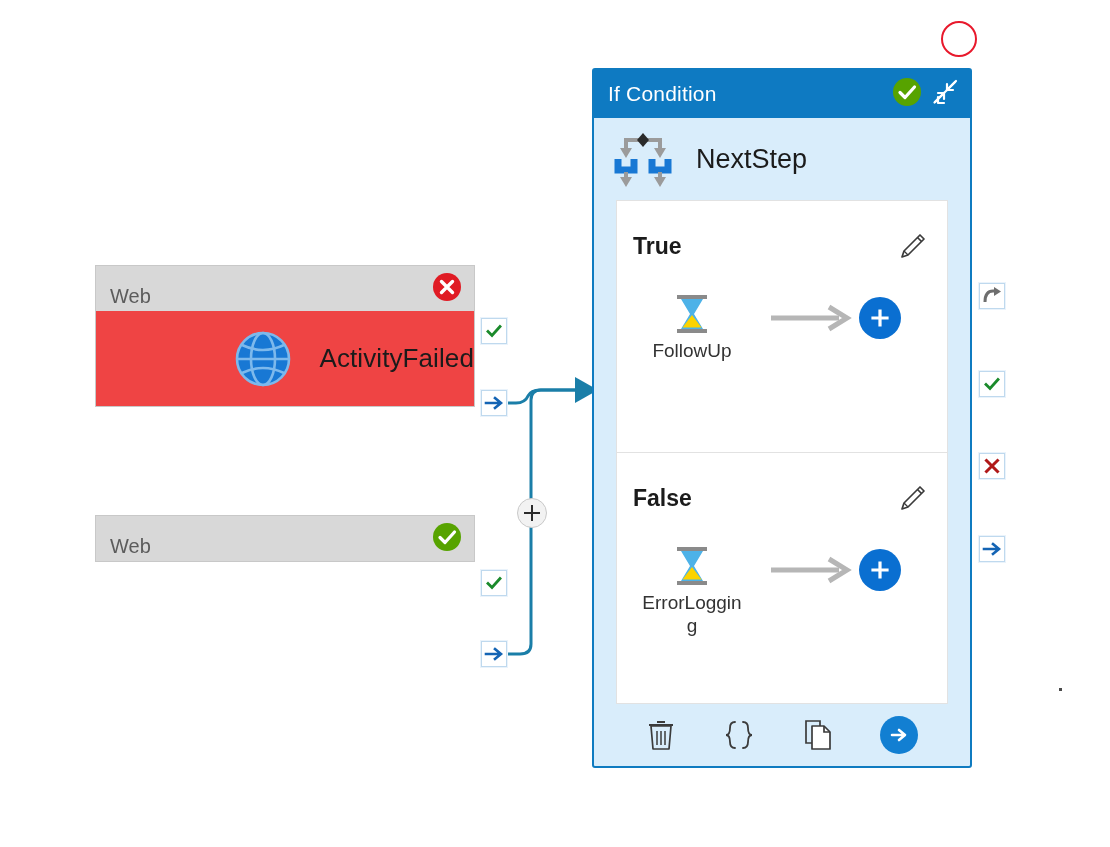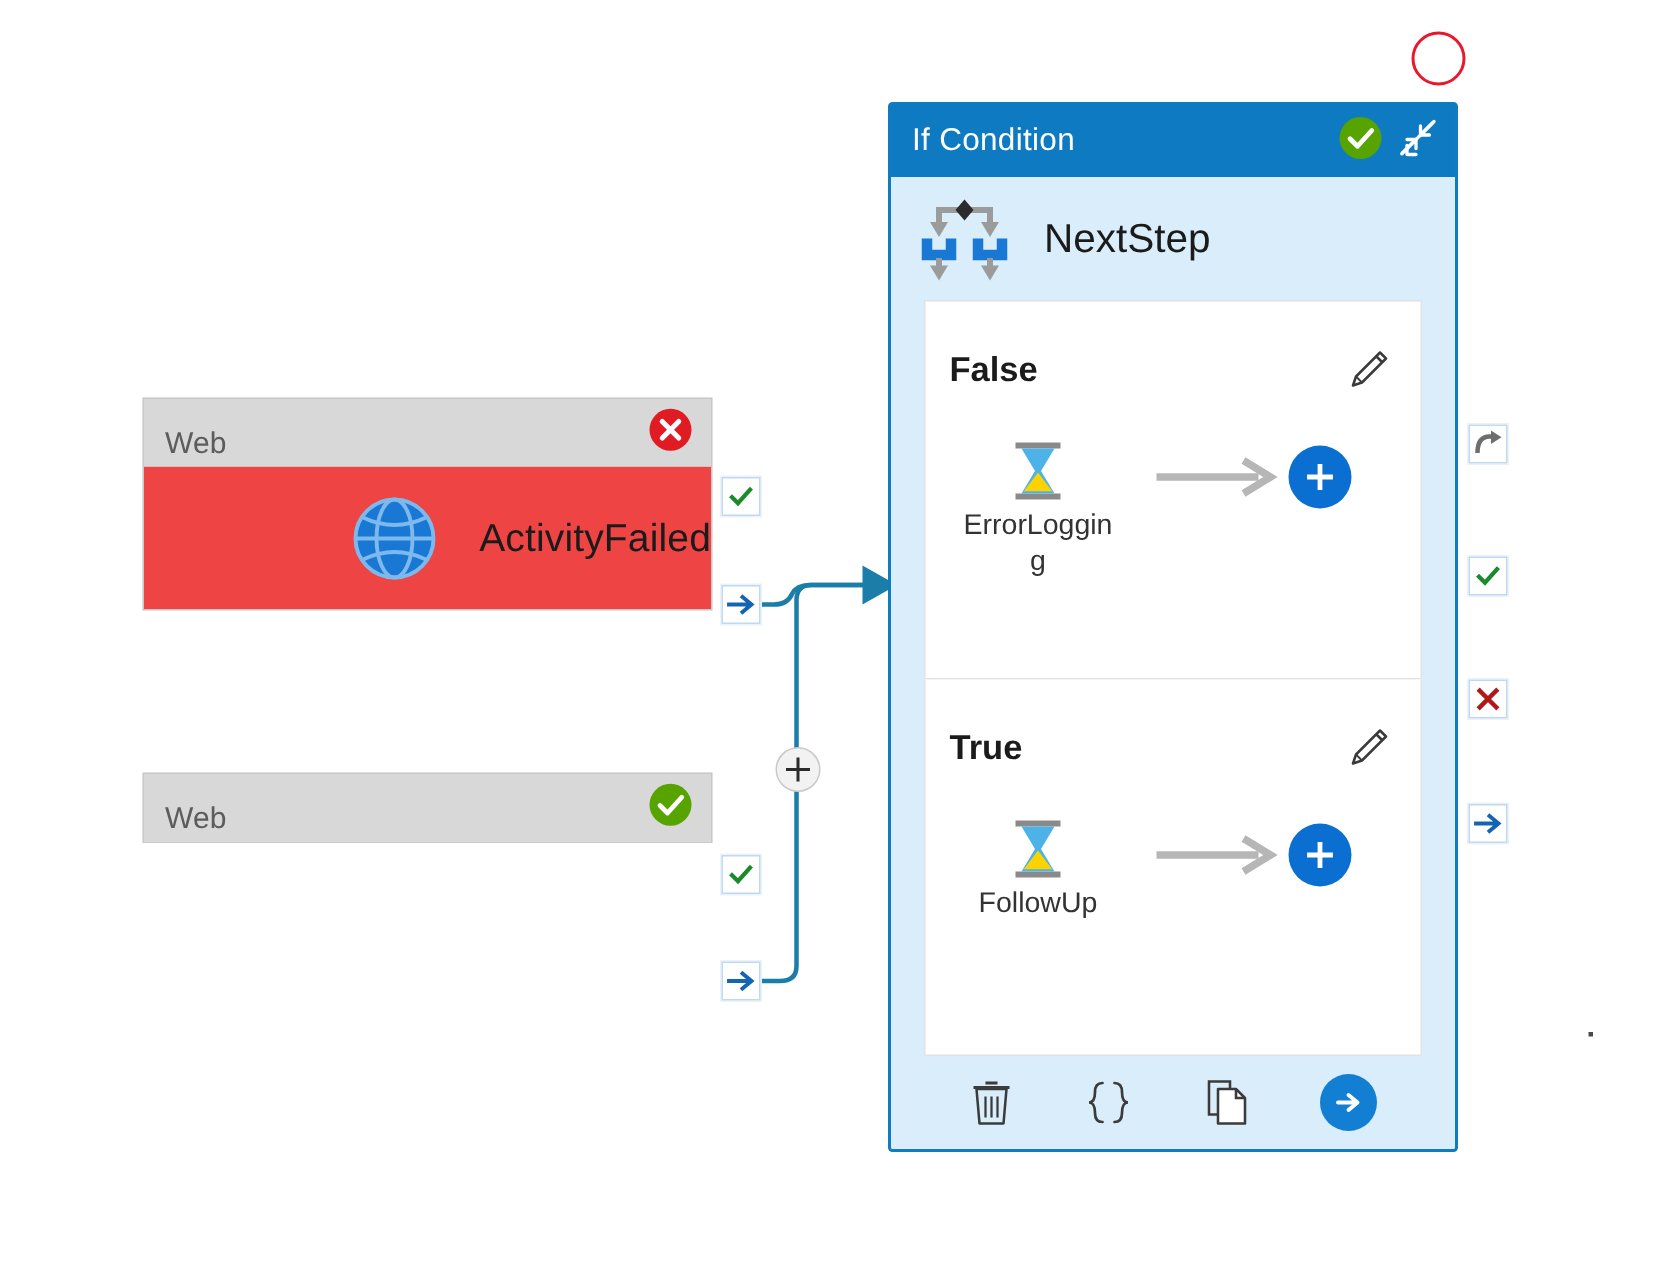--- a/index.html
+++ b/index.html
@@ -266,55 +266,20 @@
             <path d="M48 42 L48 48"></path>
           </g>
           <polygon points="14,57 8,47 20,47" fill="#9b9b9b"></polygon>
           <polygon points="48,57 42,47 54,47" fill="#9b9b9b"></polygon>
         </svg>
       </span>
       <span class="cond-subname">NextStep</span>
     </div>
 
     <div class="branches">
-
-      <div class="branch">
-        <span class="branch-label">False</span>
-        <span class="pencil">
-          <svg width="30" height="30" viewBox="0 0 30 30">
-            <path d="M23 4 L27 8 L11 24 L5 26 L7 20 Z" fill="none" stroke="#3b3b3b" stroke-width="1.7" stroke-linejoin="round"></path>
-            <path d="M20.5 6.5 L24.5 10.5" stroke="#3b3b3b" stroke-width="1.7"></path>
-            <path d="M7 20 L11 24" stroke="#3b3b3b" stroke-width="1.2"></path>
-          </svg>
-        </span>
-        <div class="branch-row">
-          <span class="step">
-            <span class="hourglass">
-              <svg width="38" height="42" viewBox="0 0 38 42">
-                <rect x="4" y="2" width="30" height="4" fill="#8a8a8a"></rect>
-                <rect x="4" y="36" width="30" height="4" fill="#8a8a8a"></rect>
-                <path d="M8 6 L30 6 L21 21 L30 36 L8 36 L17 21 Z" fill="#4db2e8"></path>
-                <path d="M9.5 34.5 L28.5 34.5 L19 22 Z" fill="#fcd300"></path>
-              </svg>
-            </span>
-            <span class="step-name">ErrorLogging</span>
-          </span>
-          <span class="arrow-gray">
-            <svg width="92" height="30" viewBox="0 0 92 30">
-              <path d="M4 15 L72 15" stroke="#b6b6b6" stroke-width="5"></path>
-              <path d="M62 4 L80 15 L62 26" fill="none" stroke="#b6b6b6" stroke-width="5"></path>
-            </svg>
-          </span>
-          <span class="plus-btn">
-            <svg width="22" height="22" viewBox="0 0 22 22">
-                <path d="M11 4 L11 18 M4 11 L18 11" stroke="#ffffff" stroke-width="3.2" stroke-linecap="square"></path>
-              </svg>
-          </span>
-        </div>
-      </div>
 
       <div class="branch">
         <span class="branch-label">True</span>
         <span class="pencil">
           <svg width="30" height="30" viewBox="0 0 30 30">
             <path d="M23 4 L27 8 L11 24 L5 26 L7 20 Z" fill="none" stroke="#3b3b3b" stroke-width="1.7" stroke-linejoin="round"></path>
             <path d="M20.5 6.5 L24.5 10.5" stroke="#3b3b3b" stroke-width="1.7"></path>
             <path d="M7 20 L11 24" stroke="#3b3b3b" stroke-width="1.2"></path>
           </svg>
         </span>
@@ -338,20 +303,55 @@
             </svg>
           </span>
           <span class="plus-btn">
             <svg width="22" height="22" viewBox="0 0 22 22">
                 <path d="M11 4 L11 18 M4 11 L18 11" stroke="#ffffff" stroke-width="3.2" stroke-linecap="square"></path>
               </svg>
           </span>
         </div>
       </div>
 
+      <div class="branch">
+        <span class="branch-label">False</span>
+        <span class="pencil">
+          <svg width="30" height="30" viewBox="0 0 30 30">
+            <path d="M23 4 L27 8 L11 24 L5 26 L7 20 Z" fill="none" stroke="#3b3b3b" stroke-width="1.7" stroke-linejoin="round"></path>
+            <path d="M20.5 6.5 L24.5 10.5" stroke="#3b3b3b" stroke-width="1.7"></path>
+            <path d="M7 20 L11 24" stroke="#3b3b3b" stroke-width="1.2"></path>
+          </svg>
+        </span>
+        <div class="branch-row">
+          <span class="step">
+            <span class="hourglass">
+              <svg width="38" height="42" viewBox="0 0 38 42">
+                <rect x="4" y="2" width="30" height="4" fill="#8a8a8a"></rect>
+                <rect x="4" y="36" width="30" height="4" fill="#8a8a8a"></rect>
+                <path d="M8 6 L30 6 L21 21 L30 36 L8 36 L17 21 Z" fill="#4db2e8"></path>
+                <path d="M9.5 34.5 L28.5 34.5 L19 22 Z" fill="#fcd300"></path>
+              </svg>
+            </span>
+            <span class="step-name">ErrorLogging</span>
+          </span>
+          <span class="arrow-gray">
+            <svg width="92" height="30" viewBox="0 0 92 30">
+              <path d="M4 15 L72 15" stroke="#b6b6b6" stroke-width="5"></path>
+              <path d="M62 4 L80 15 L62 26" fill="none" stroke="#b6b6b6" stroke-width="5"></path>
+            </svg>
+          </span>
+          <span class="plus-btn">
+            <svg width="22" height="22" viewBox="0 0 22 22">
+                <path d="M11 4 L11 18 M4 11 L18 11" stroke="#ffffff" stroke-width="3.2" stroke-linecap="square"></path>
+              </svg>
+          </span>
+        </div>
+      </div>
+
     </div>
 
     <div class="cond-foot">
       <span class="foot-ico">
         <svg width="30" height="32" viewBox="0 0 30 32">
           <path d="M5 7 L25 7 L23 30 L7 30 Z" fill="none" stroke="#3b3b3b" stroke-width="1.7" stroke-linejoin="round"></path>
           <path d="M3 6 L27 6" stroke="#3b3b3b" stroke-width="2"></path>
           <path d="M11 3 L19 3" stroke="#3b3b3b" stroke-width="2"></path>
           <path d="M11 12 L11 26 M15 12 L15 26 M19 12 L19 26" stroke="#3b3b3b" stroke-width="1.5"></path>
         </svg>

